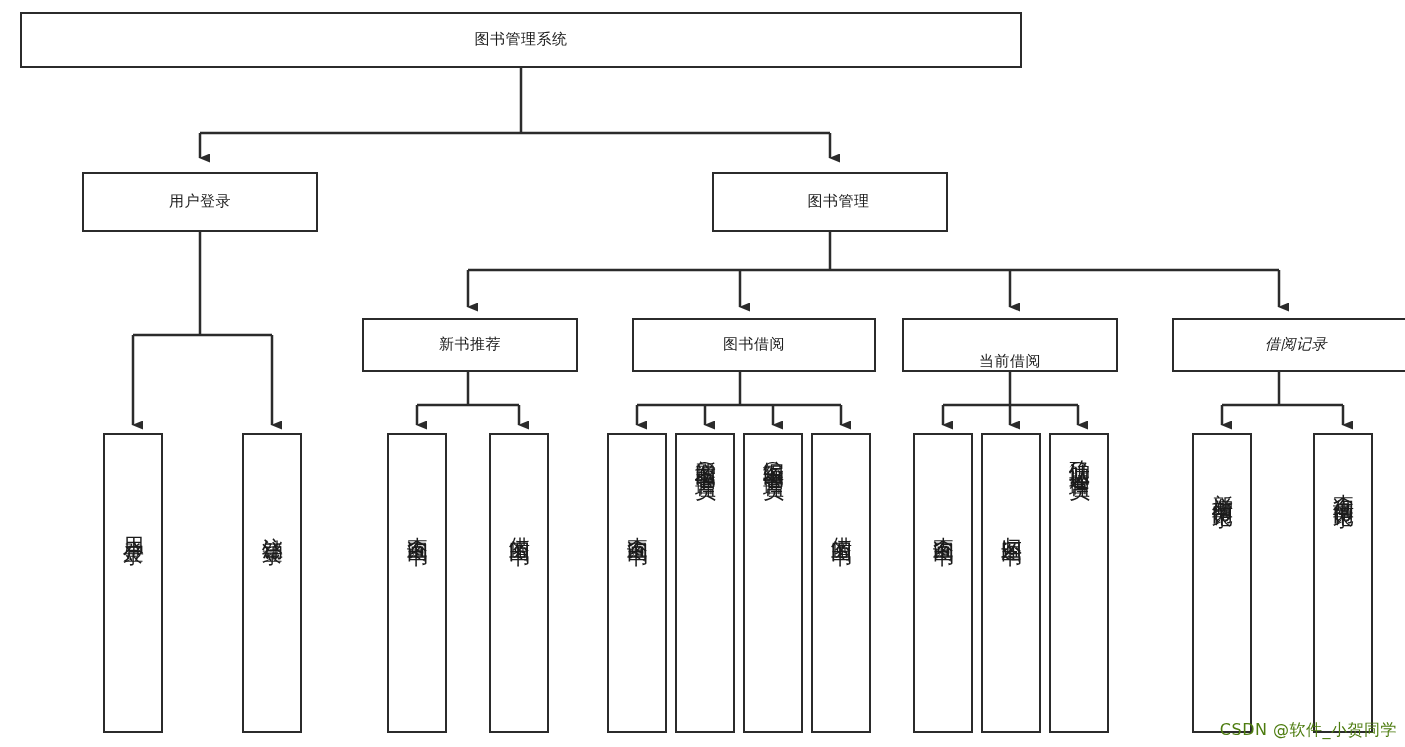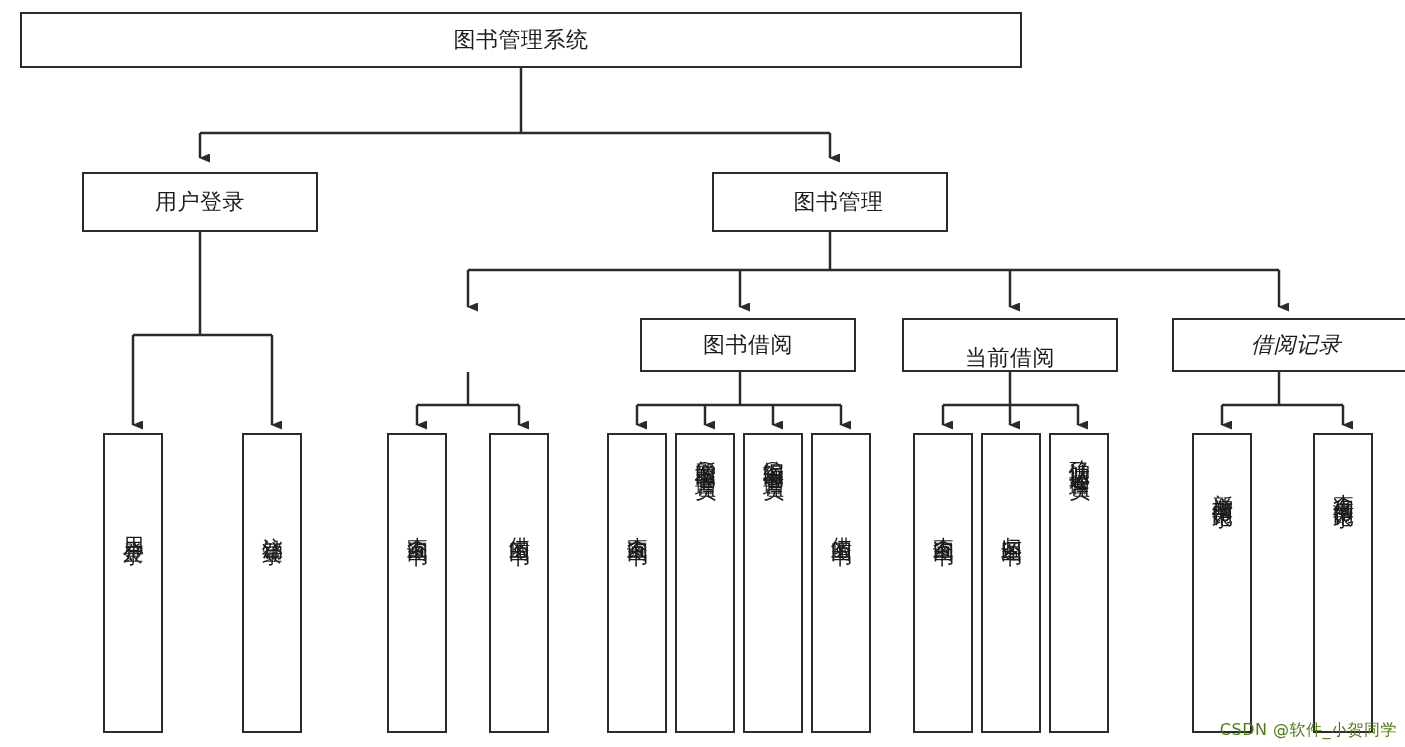--- a/index.html
+++ b/index.html
@@ -28,21 +28,21 @@
     position: absolute;
     box-sizing: border-box;
     border: 2.5px solid #2b2b2b;
     background: #ffffff;
     display: flex;
     align-items: center;
     justify-content: center;
     color: #1b1b1b;
   }
   .node-label {
-    font-size: 22px;
+    font-size: 15px;
     line-height: 1.15;
     letter-spacing: 0.5px;
     white-space: nowrap;
     color: #1b1b1b;
   }
   .node.leaf {
     align-items: flex-start;
     justify-content: center;
     padding-top: 0;
   }
@@ -126,22 +126,25 @@
   </div>
 
   <div class="node" style="left:82px; top:172px; width:236px; height:60px;">
     <span class="node-label">用户登录</span>
   </div>
 
   <div class="node" style="left:712px; top:172px; width:236px; height:60px;padding-left:17px;">
     <span class="node-label">图书管理</span>
   </div>
 
-
-  <div class="node" style="left:632px; top:318px; width:216px; height:54px;margin-left:8px;">
+  <div class="node" style="left:362px; top:318px; width:216px; height:54px;">
+    <span class="node-label">新书推荐</span>
+  </div>
+
+  <div class="node" style="left:632px; top:318px; width:244px; height:54px;">
     <span class="node-label">图书借阅</span>
   </div>
 
   <div class="node" style="left:902px; top:318px; width:216px; height:54px;align-items:flex-end;">
     <span class="node-label">当前借阅</span>
   </div>
 
   <div class="node" style="left:1172px; top:318px; width:248px; height:54px;font-style:italic;">
     <span class="node-label">借阅记录</span>
   </div>

